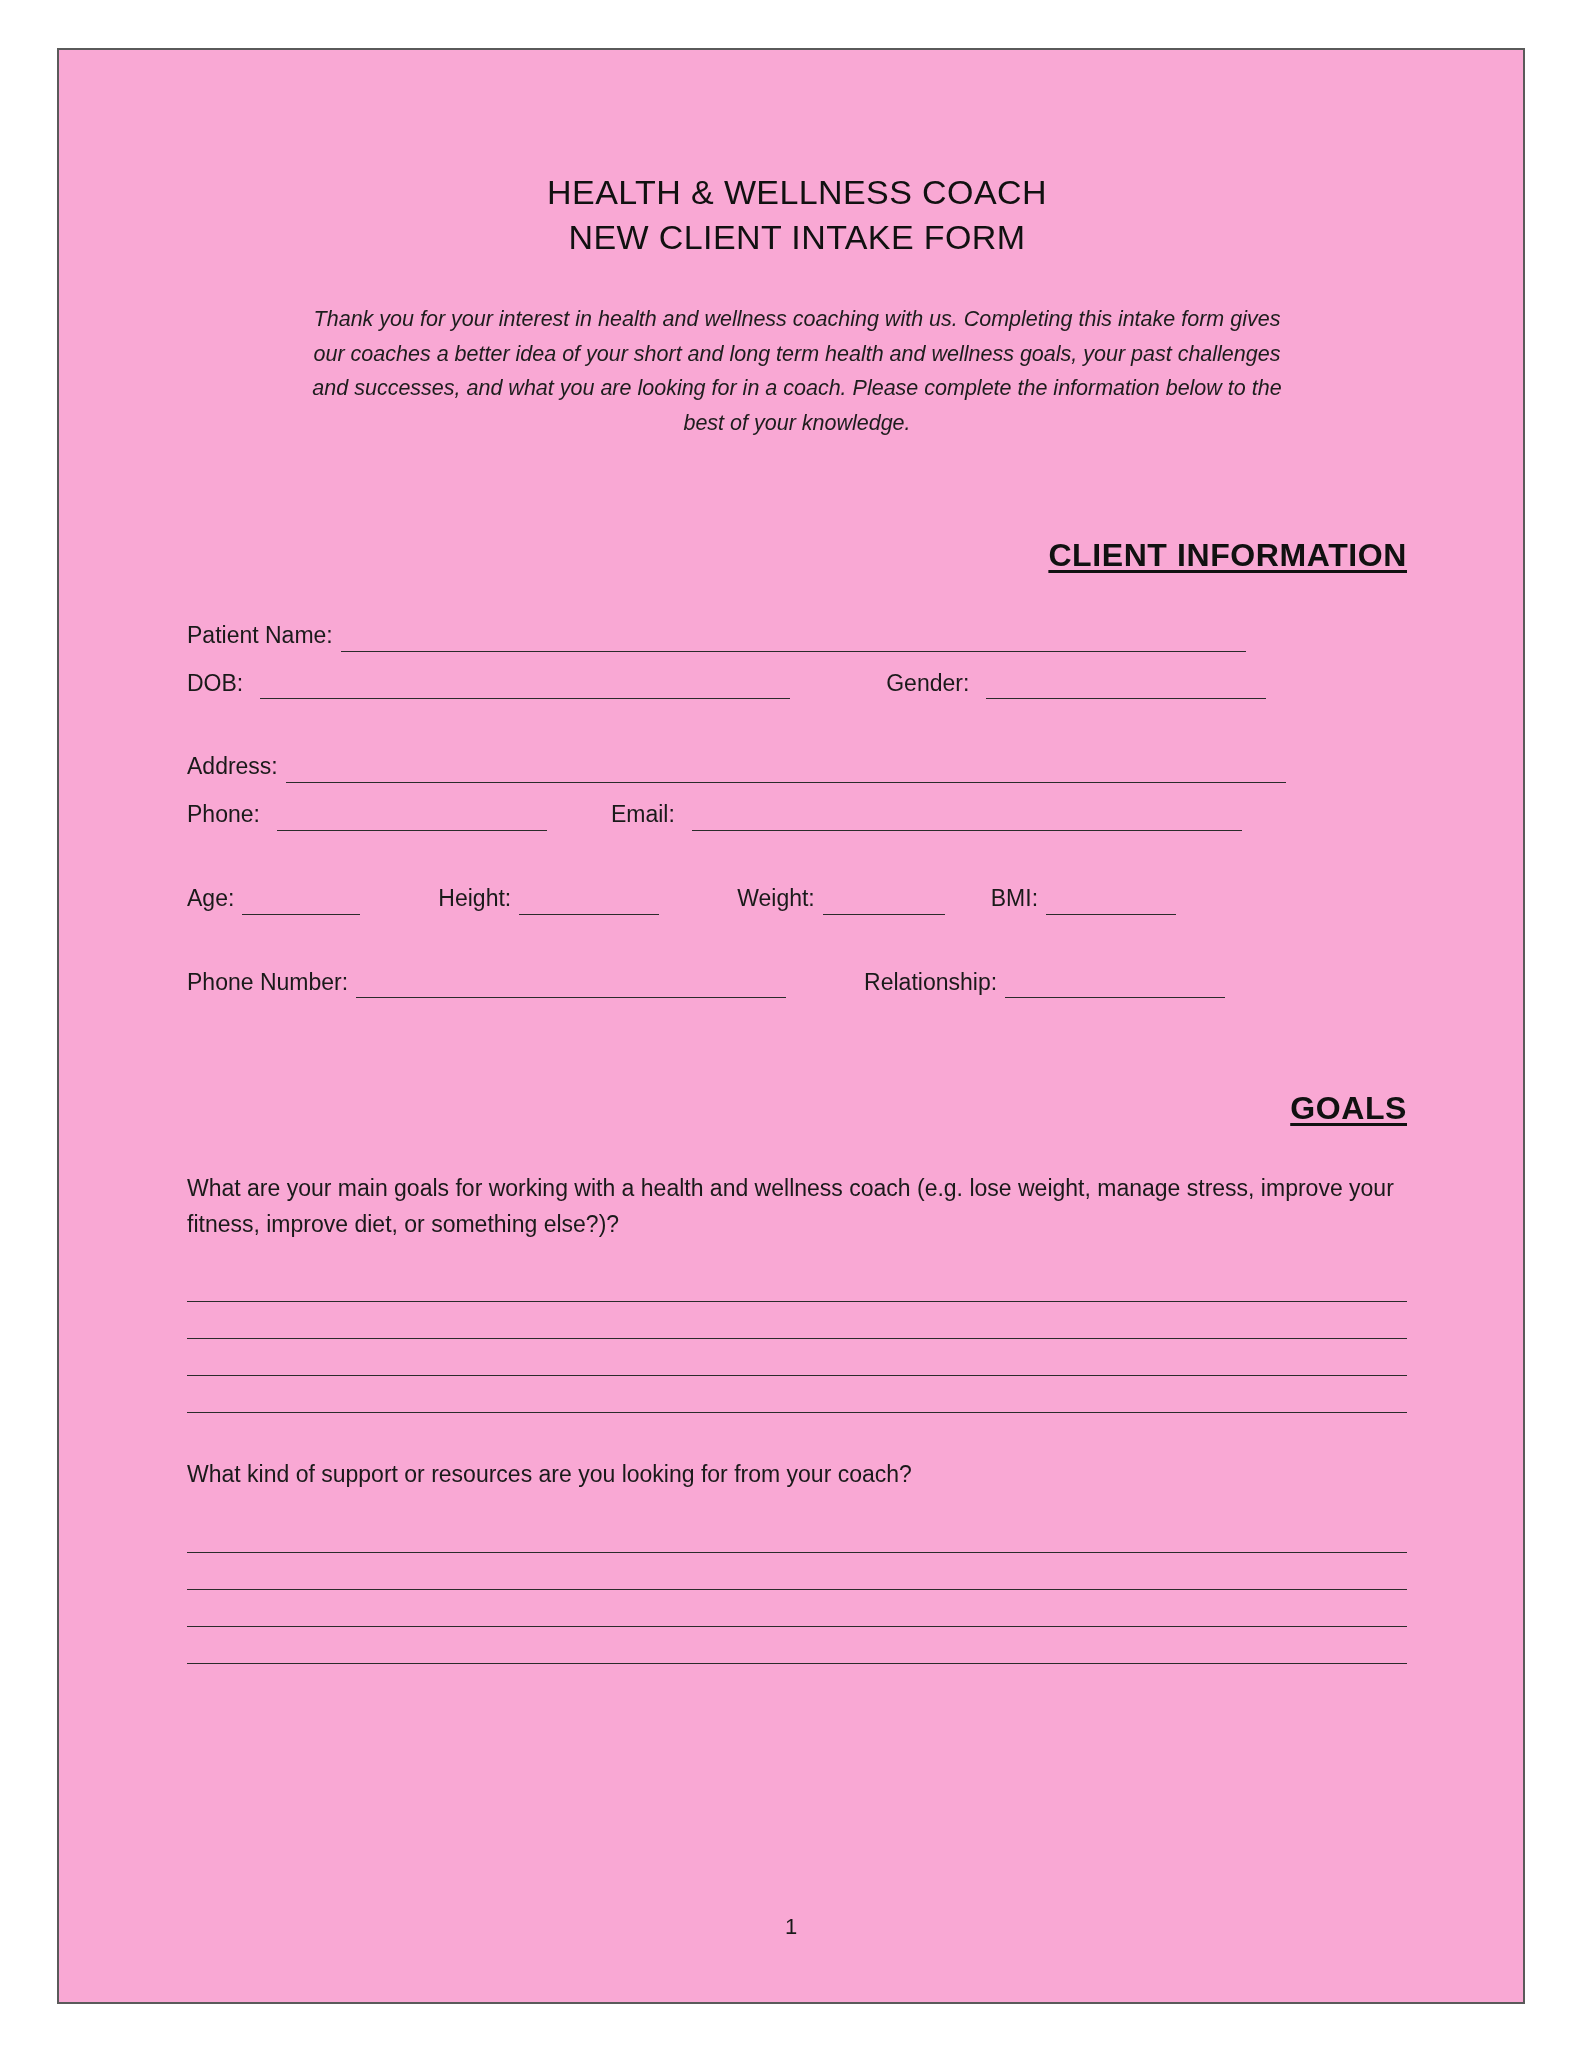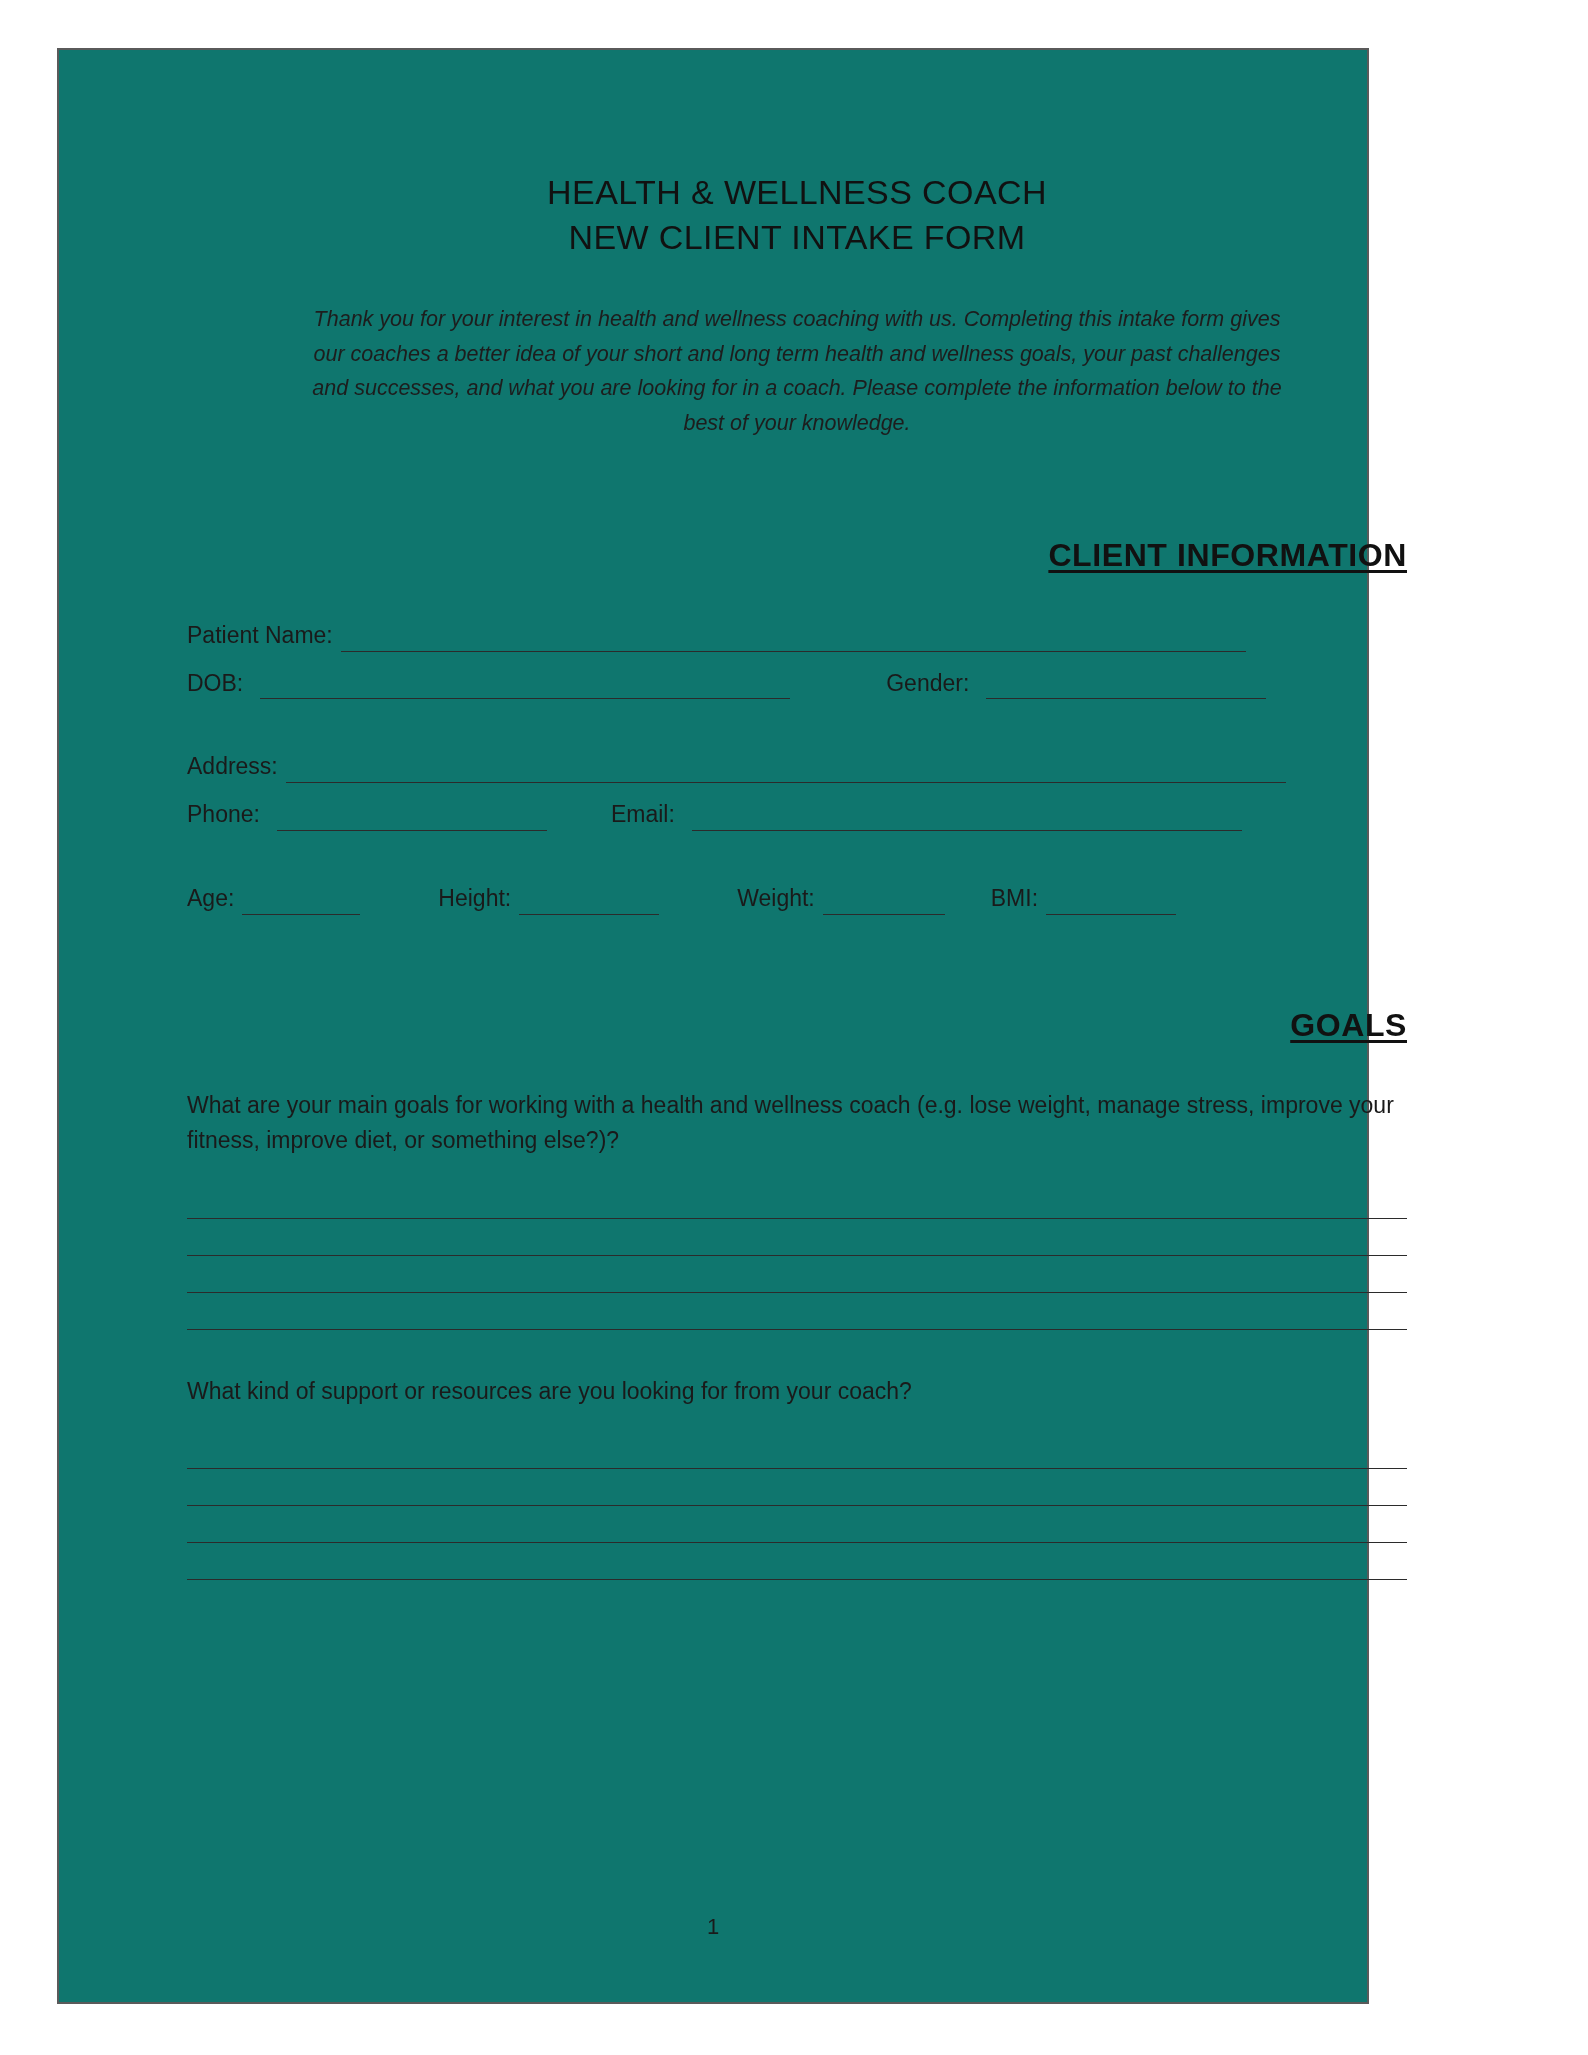--- a/index.html
+++ b/index.html
@@ -17,23 +17,23 @@
     position: relative;
     width: 1588px;
     height: 2055px;
     background: #ffffff;
     box-sizing: border-box;
   }
   .page-sheet {
     position: absolute;
     left: 57px;
     top: 48px;
-    width: 1312px;
+    width: 1468px;
     height: 1956px;
-    background: #0f766e;
+    background: #f9a8d4;
     border: 2px solid #5a5a5a;
     box-sizing: border-box;
   }
   .page-inner {
     position: absolute;
     left: 128px;
     top: 120px;
     width: 1220px;
     box-sizing: border-box;
   }
@@ -180,20 +180,27 @@
           <span class="rule" style="width:122px;"></span>
           <span class="gap-md"></span>
           <span class="lbl">BMI:</span>
           <span class="rule" style="width:130px;"></span>
         </div>
       </div>
 
       <div class="field-block">
 
 
+        <div class="field-row">
+          <span class="lbl">Phone Number:</span>
+          <span class="rule" style="width:430px;"></span>
+          <span class="gap-lg"></span>
+          <span class="lbl">Relationship:</span>
+          <span class="rule" style="width:220px;"></span>
+        </div>
 
       </div>
 
       <div class="section-heading sec-goals">GOALS</div>
 
       <p class="question">What are your main goals for working with a health and wellness coach (e.g. lose weight, manage stress, improve your fitness, improve diet, or something else?)?</p>
       <div class="answer-lines">
         <div class="aline"></div>
         <div class="aline"></div>
         <div class="aline"></div>

